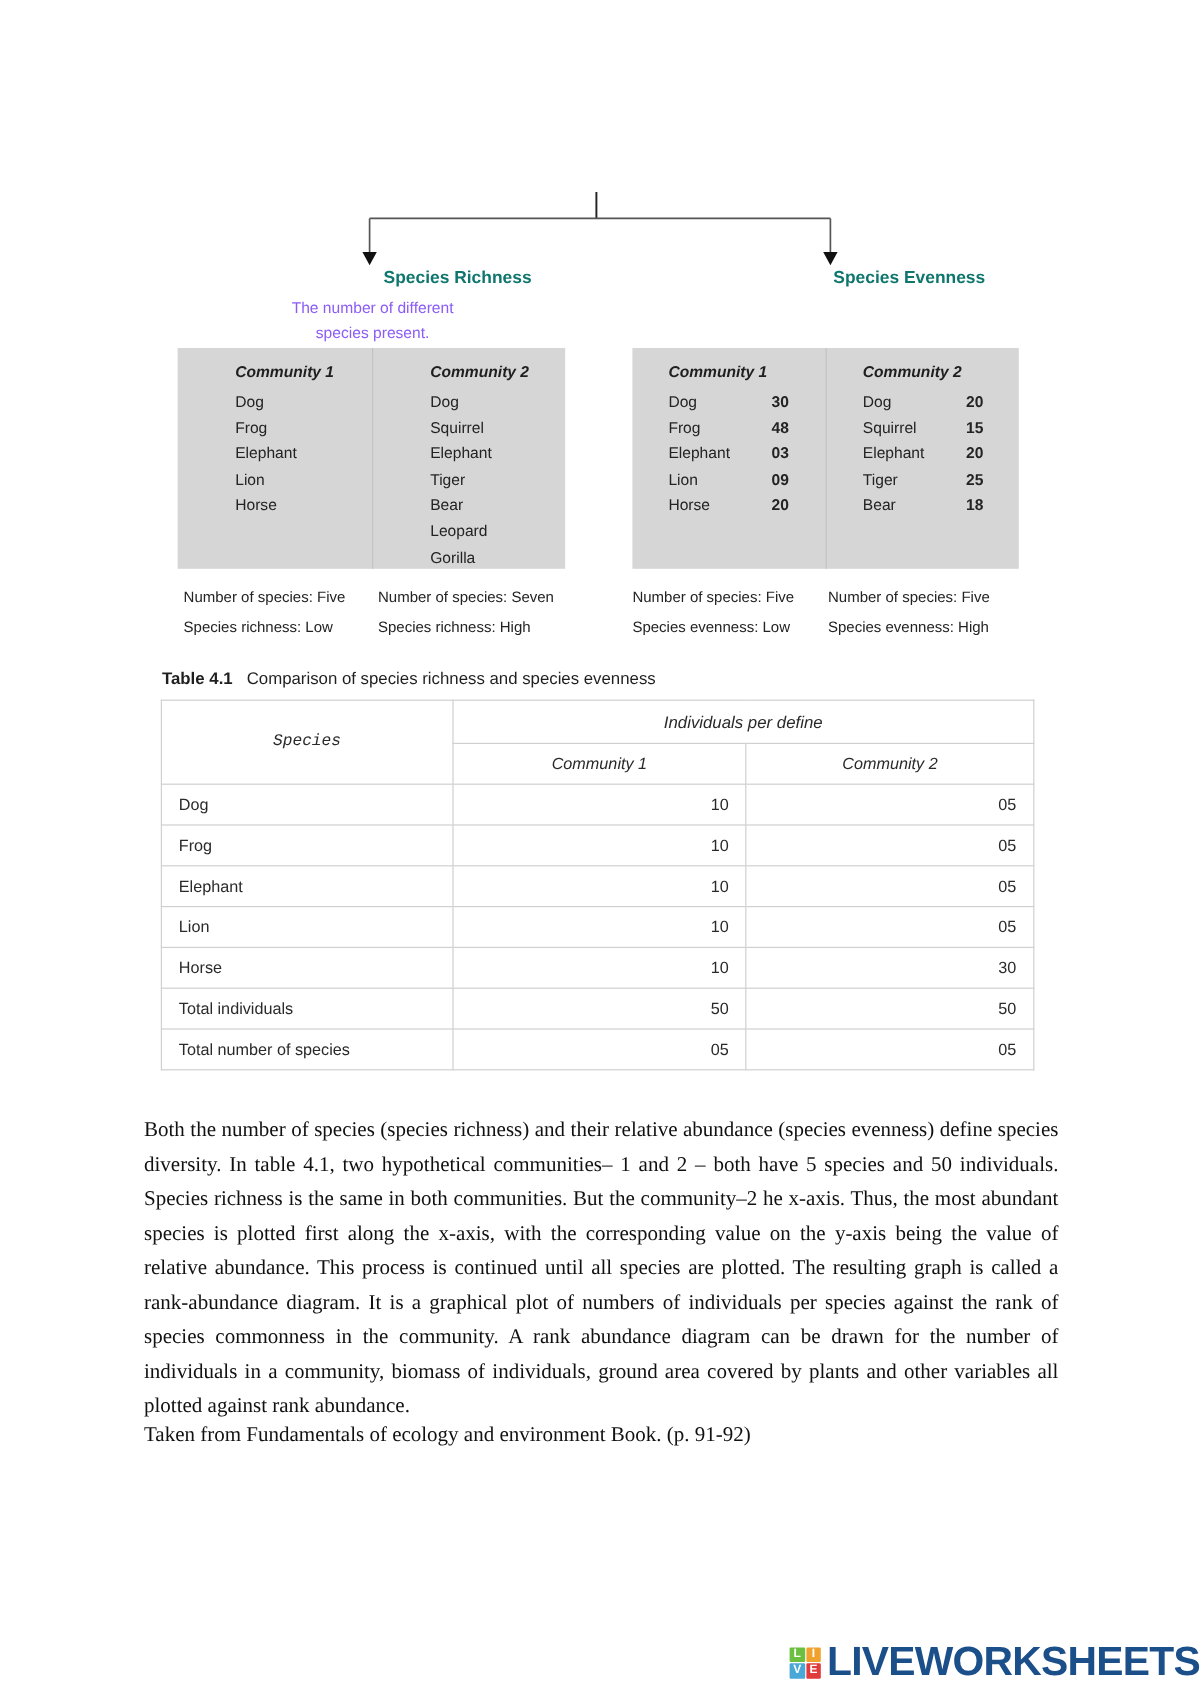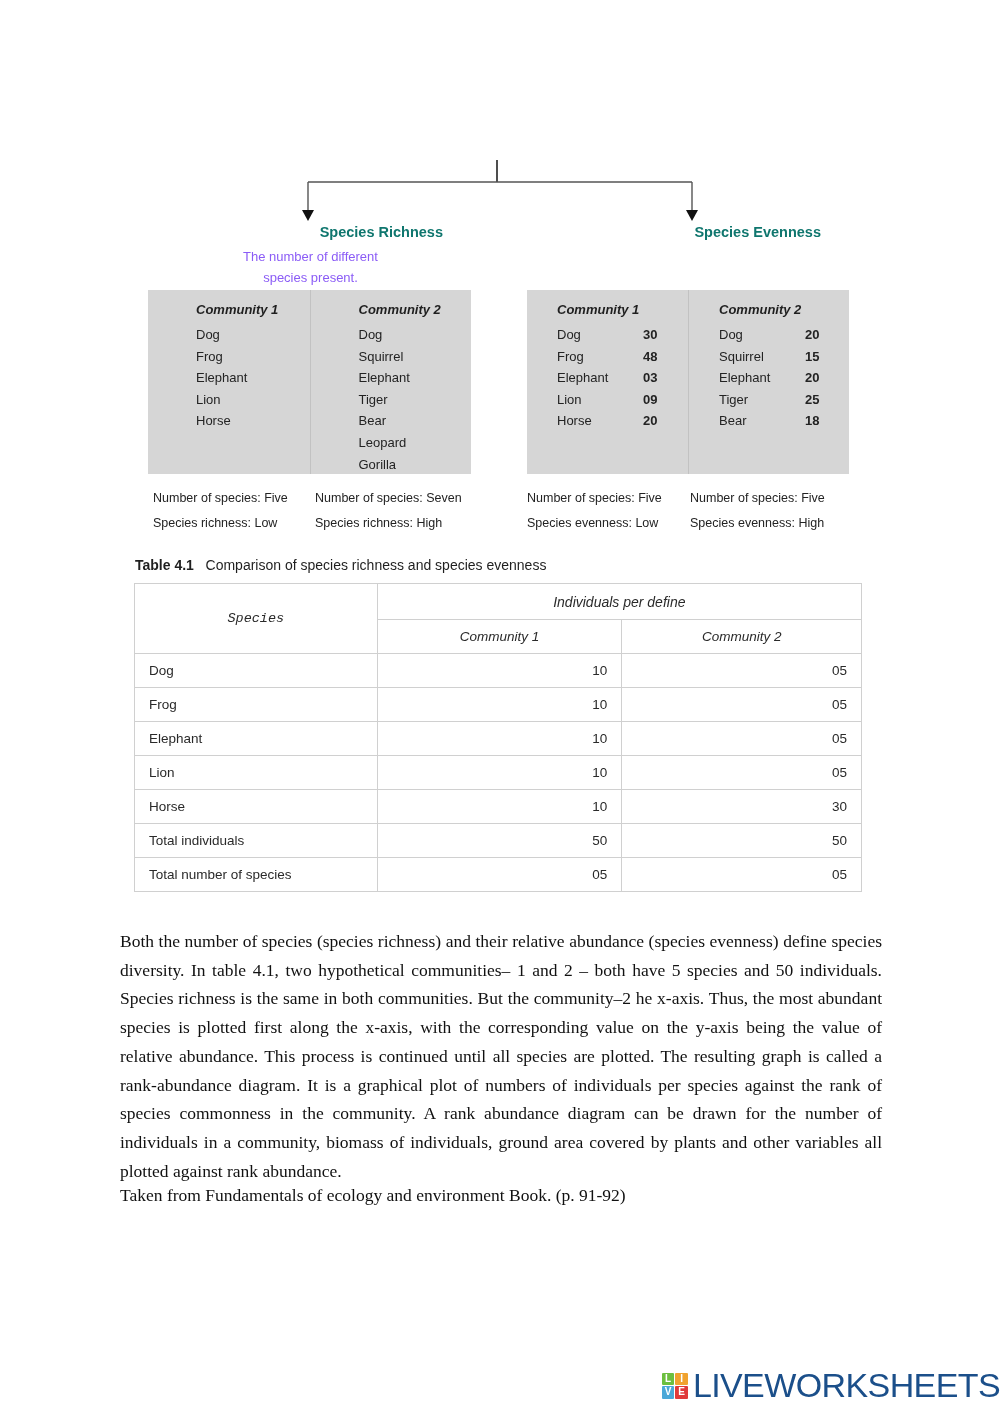--- a/index.html
+++ b/index.html
@@ -176,21 +176,21 @@
     font-family: "Liberation Sans", sans-serif;
     border-radius: 1px;
     line-height: 1;
   }
   .lb-l { background: #6cbf3f; }
   .lb-i { background: #f0a22e; }
   .lb-v { background: #4aa8d8; }
   .lb-e { background: #e03a3a; }
   .logo-word {
     font-size: 34px;
-    font-weight: normal;
+    font-weight: bold;
     letter-spacing: -0.6px;
     color: #1b4f8a;
     font-family: "Liberation Sans", sans-serif;
   }
 </style>
 </head>
 <body>
 
 <div class="figure">
 

